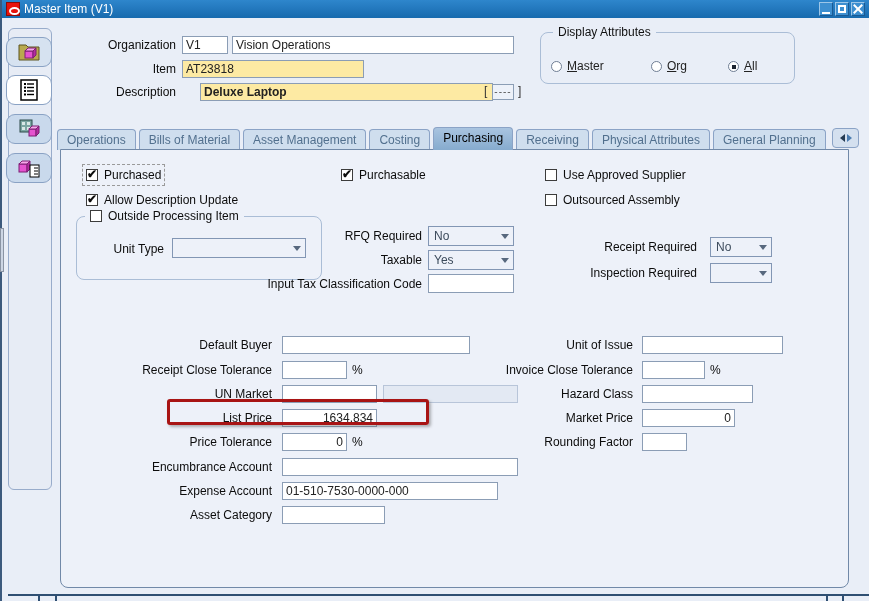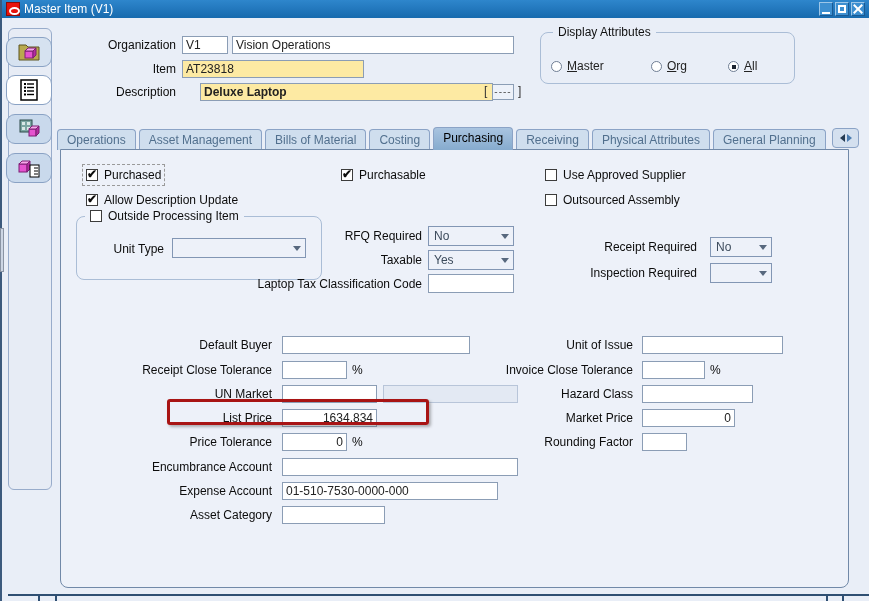--- a/index.html
+++ b/index.html
@@ -206,22 +206,22 @@
       <span class="radio-lbl">Org</span>
     </div>
     <div class="radio sel" style="left:187px;top:26px">
       <span class="circ"></span>
       <span class="radio-lbl">All</span>
     </div>
   </div>
 
   <div class="tabbar">
     <span class="tab">Operations</span>
+    <span class="tab">Bills of Material</span>
     <span class="tab">Asset Management</span>
-    <span class="tab">Bills of Material</span>
     <span class="tab">Costing</span>
     <span class="tab active">Purchasing</span>
     <span class="tab">Receiving</span>
     <span class="tab">Physical Attributes</span>
     <span class="tab">General Planning</span>
   </div>
   <div class="tabscroll">
     <span class="tri-l"></span>
     <span class="tri-r"></span>
   </div>
@@ -264,21 +264,21 @@
   <div class="lbl" style="left:302px;top:229px;width:120px">RFQ Required</div>
   <div class="dd" style="left:428px;top:226px;width:86px">
     <span>No</span>
     <span class="dd-arrow"></span>
   </div>
   <div class="lbl" style="left:302px;top:253px;width:120px">Taxable</div>
   <div class="dd" style="left:428px;top:250px;width:86px">
     <span>Yes</span>
     <span class="dd-arrow"></span>
   </div>
-  <div class="lbl" style="left:230px;top:277px;width:192px">Laptop Tax Classification Code</div>
+  <div class="lbl" style="left:230px;top:277px;width:192px">Input Tax Classification Code</div>
   <input class="fld" style="left: 428px; top: 274px; width: 86px; height: 19px;" value="">
 
   <div class="lbl" style="left:547px;top:240px;width:150px">Receipt Required</div>
   <div class="dd" style="left:710px;top:237px;width:62px">
     <span>No</span>
     <span class="dd-arrow"></span>
   </div>
   <div class="lbl" style="left:547px;top:266px;width:150px">Inspection Required</div>
   <div class="dd" style="left:710px;top:263px;width:62px">
     <span></span>

